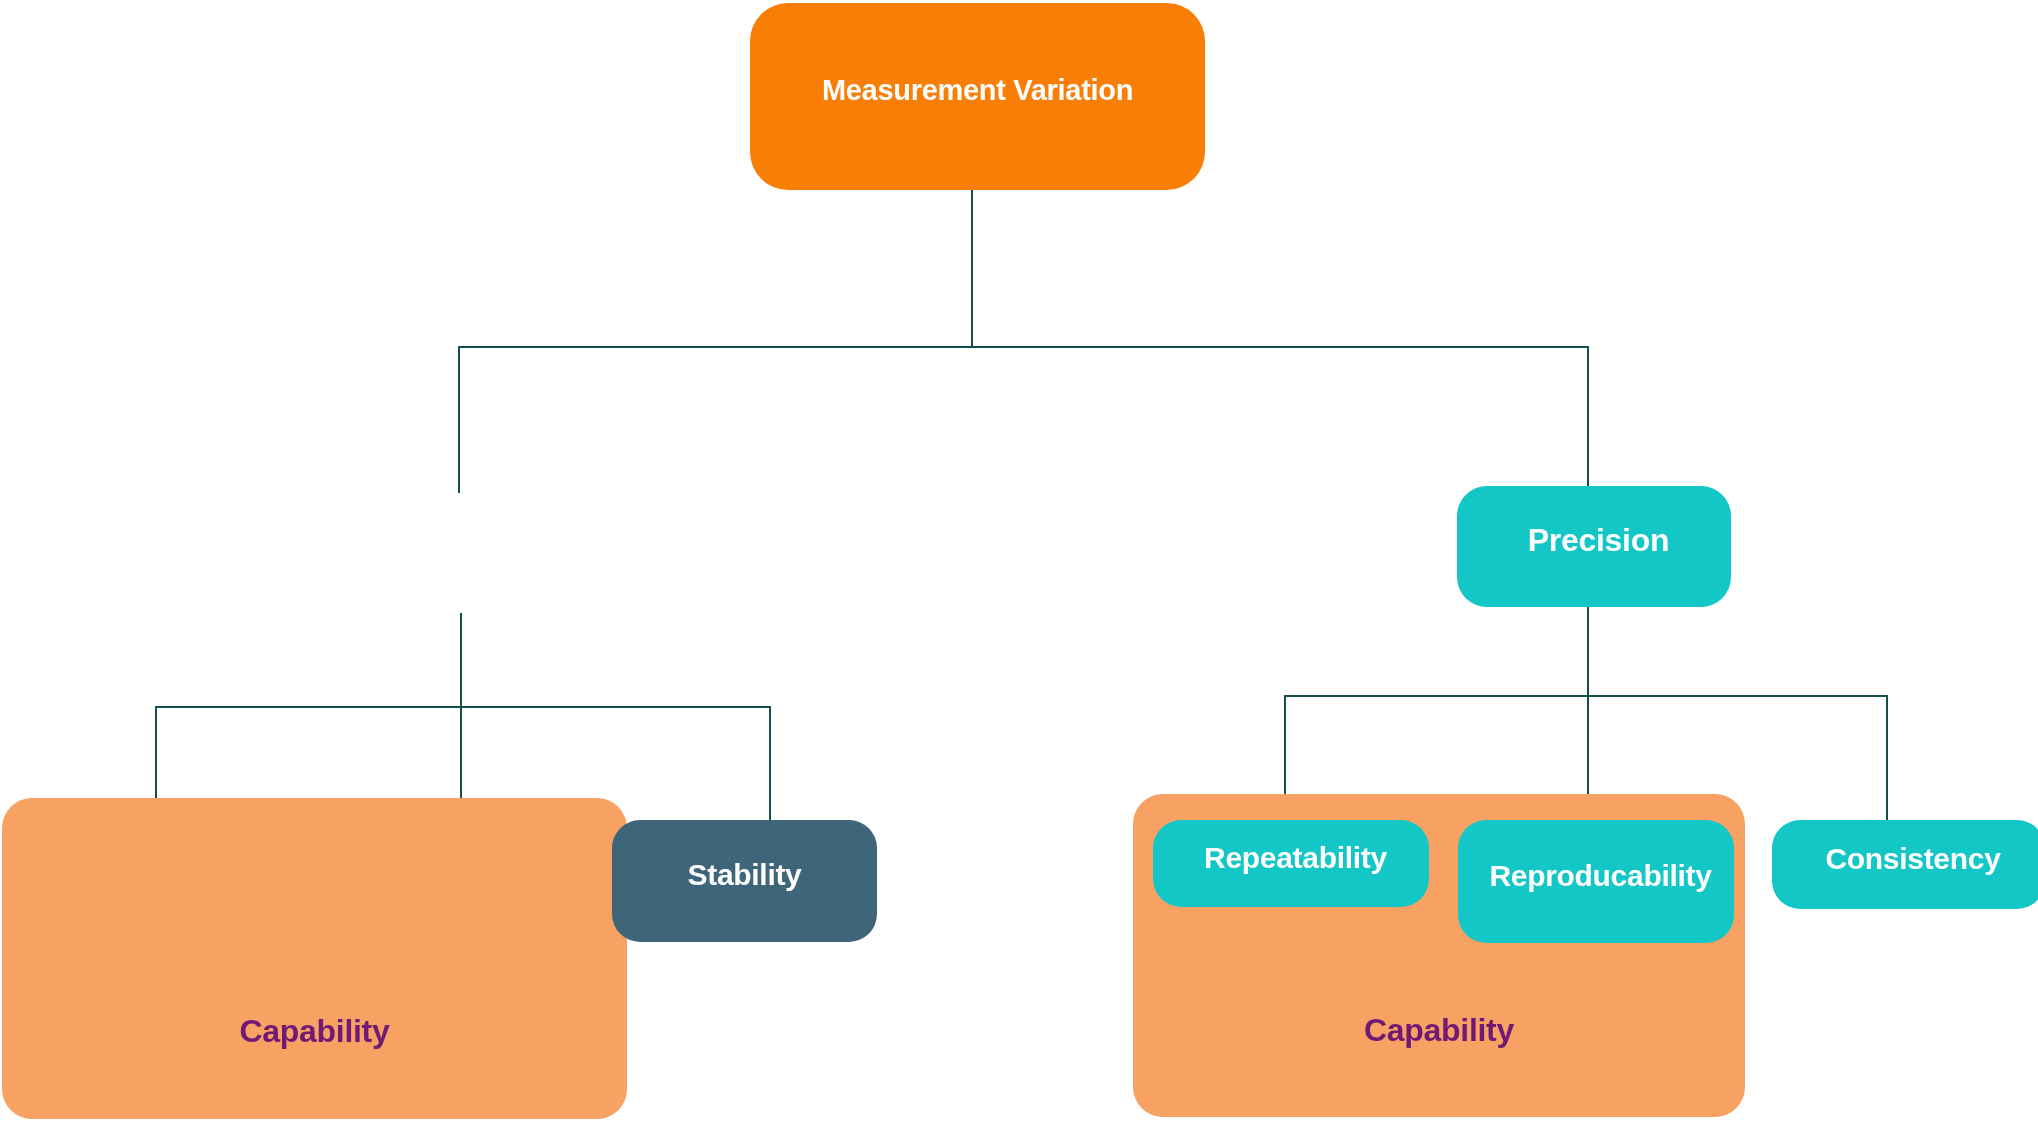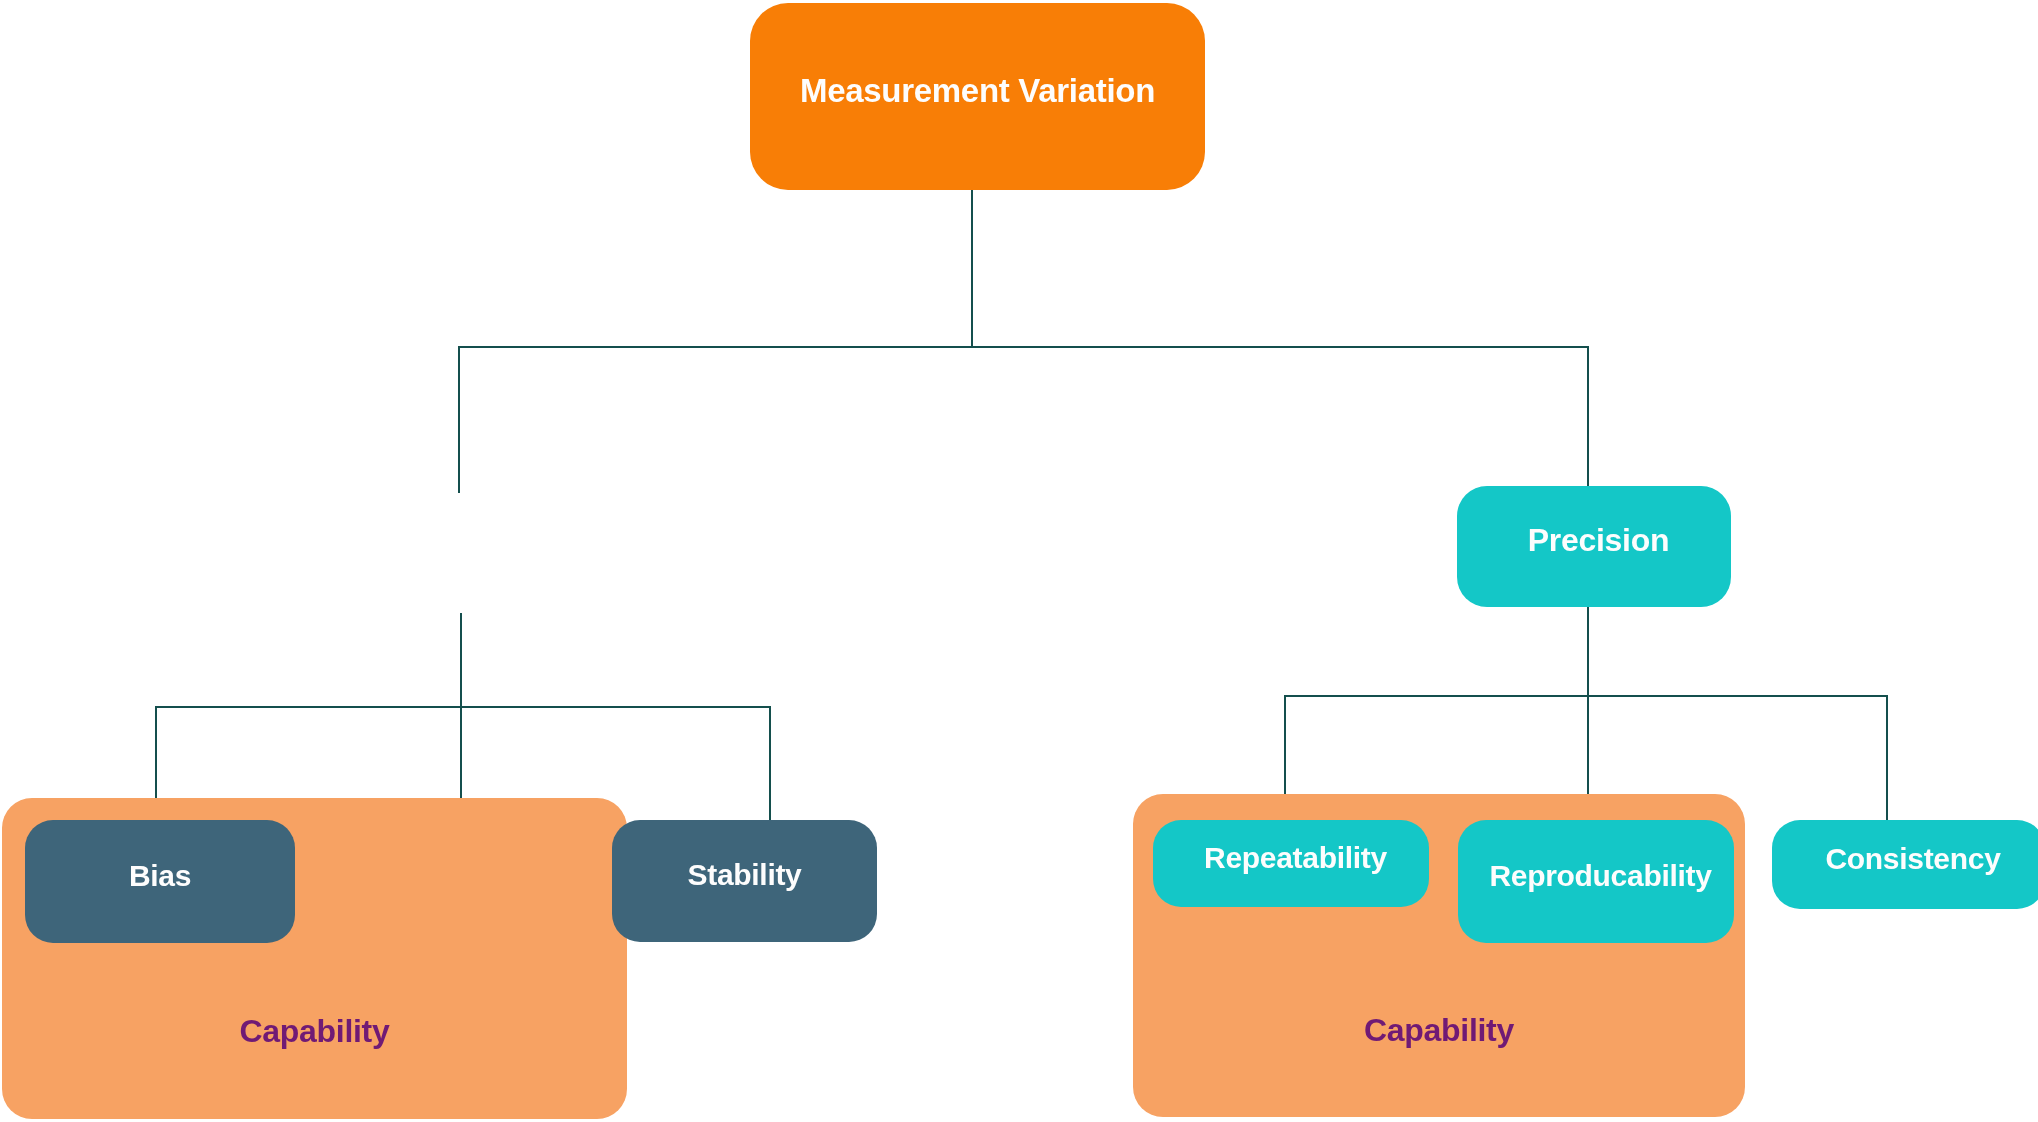--- a/index.html
+++ b/index.html
@@ -35,21 +35,21 @@
     position: absolute;
     z-index: 3;
     display: flex;
     align-items: center;
     justify-content: center;
     text-align: center;
     color: #fdfdfd;
     font-weight: bold;
     letter-spacing: -0.3px;
   }
-  .node.root    { background: #f87e06; border-radius: 38px; font-size: 33px; }
+  .node.root    { background: #f87e06; border-radius: 38px; font-size: 29px; }
   .node.slate   { background: #3e657a; border-radius: 30px; font-size: 32px; }
   .node.cyan    { background: #14c7c7; border-radius: 30px; font-size: 32px; padding-left: 9px; }
   .node.child   { border-radius: 28px; font-size: 30px; }
   .node .lbl { padding: 0 12px; position: relative; top: -6px; }
 </style>
 </head>
 <body>
 
 <div class="canvas">
 
@@ -78,23 +78,20 @@
 
   <div class="node root" style="left:750px; top:3px; width:455px; height:187px;">
     <span class="lbl">Measurement Variation</span>
   </div>
 
 
   <div class="node cyan" style="left:1457px; top:486px; width:265px; height:121px;">
     <span class="lbl">Precision</span>
   </div>
 
-  <div class="node slate child" style="left:25px; top:820px; width:270px; height:123px;">
-    <span class="lbl">Bias</span>
-  </div>
 
 
   <div class="node slate child" style="left:612px; top:820px; width:265px; height:122px;">
     <span class="lbl">Stability</span>
   </div>
 
   <div class="node cyan child" style="left:1153px; top:820px; width:267px; height:87px;text-align:right;">
     <span class="lbl">Repeatability</span>
   </div>
 

